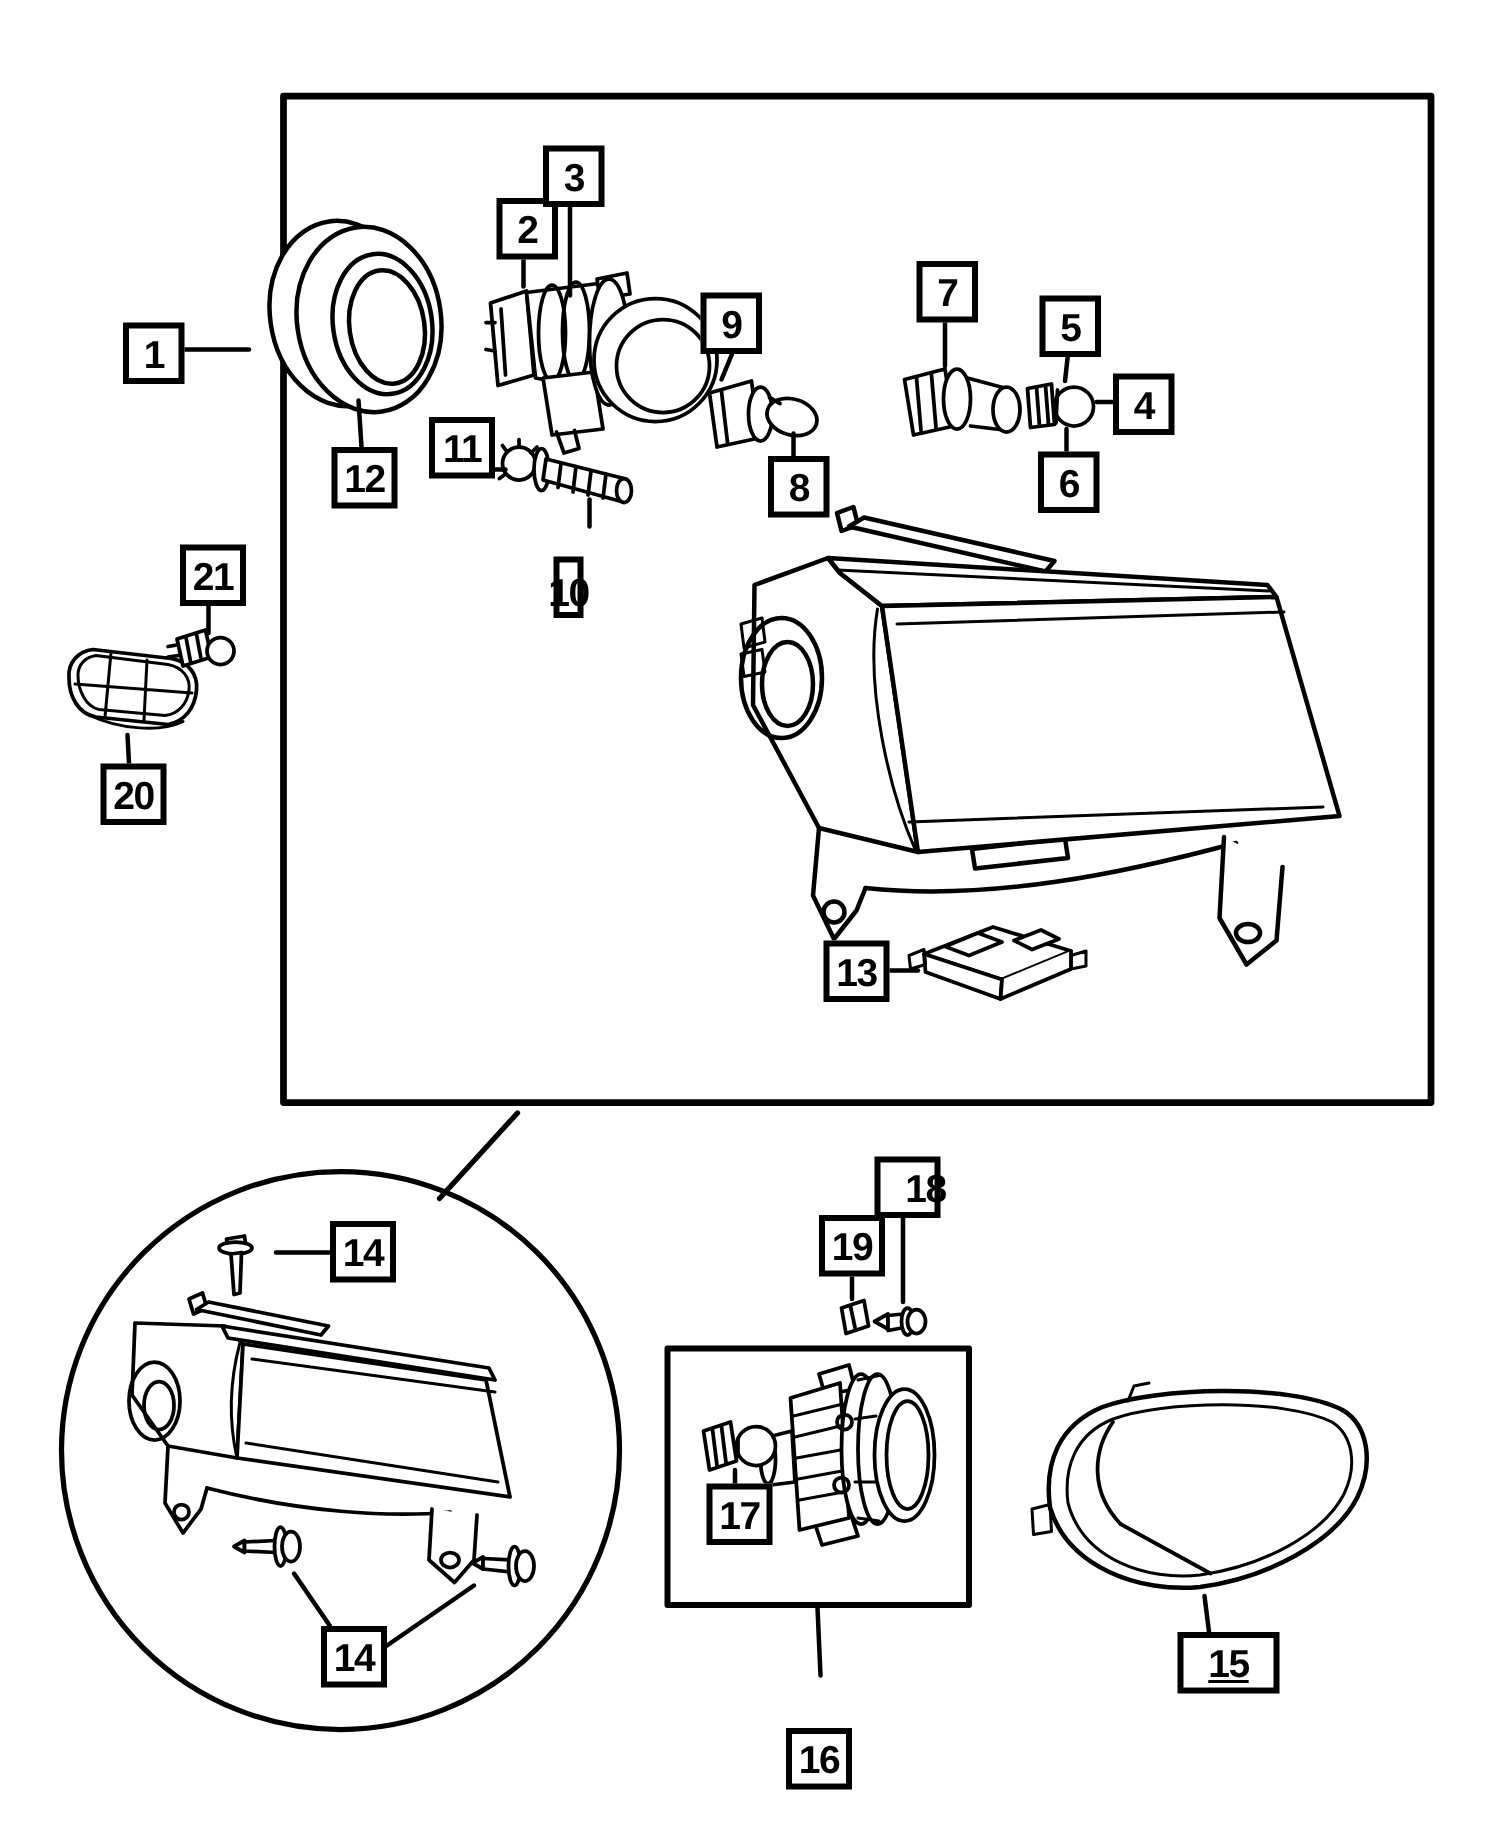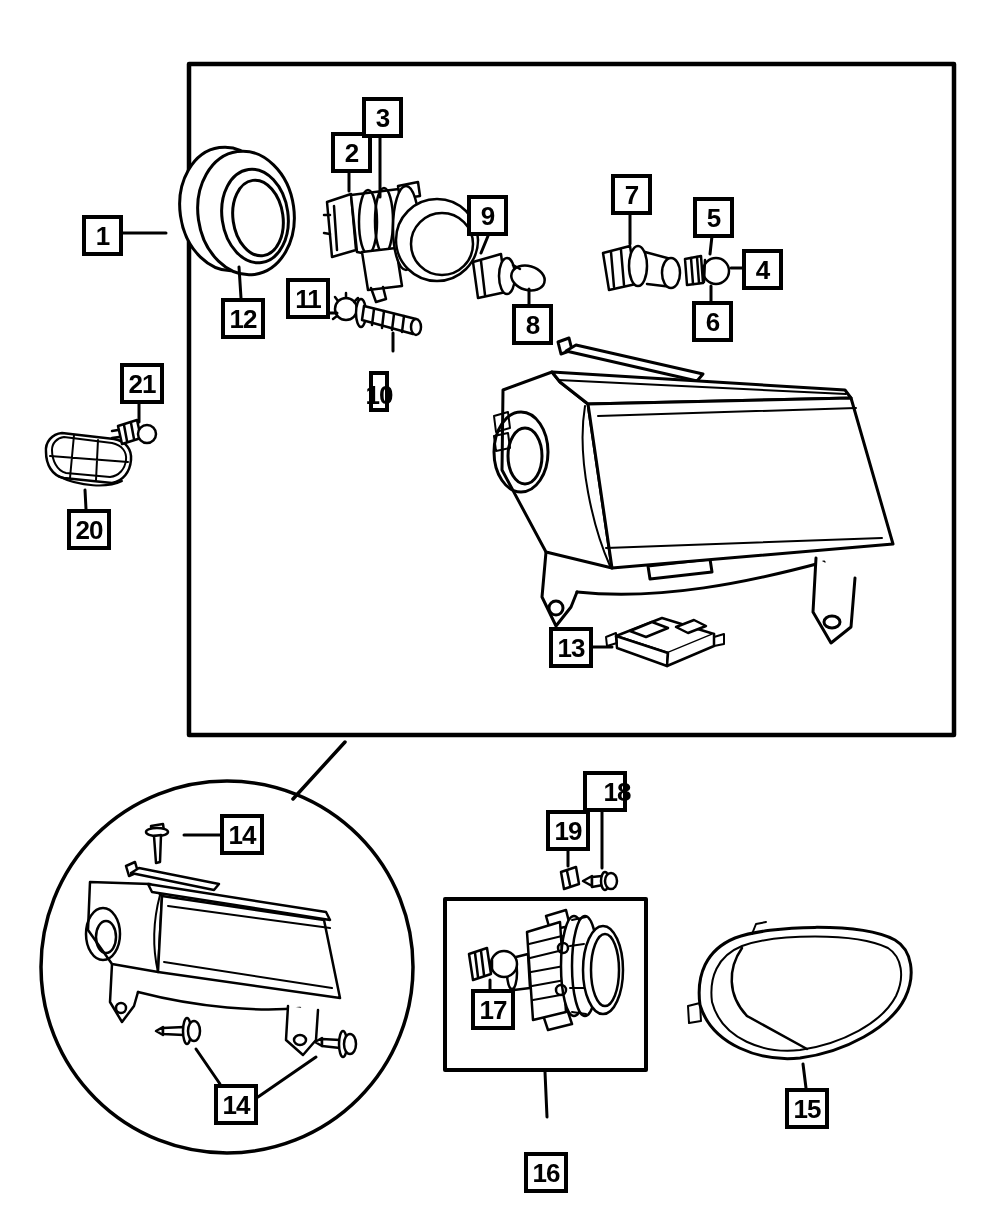--- a/index.html
+++ b/index.html
@@ -267,21 +267,21 @@
     </div>
   <div class="callout" style="left:549px;top:627px;width:44px;justify-content:center;">
       <span>13</span>
     </div>
   <div class="callout" style="left:220px;top:814px;width:44px;">
       <span>14</span>
     </div>
   <div class="callout" style="left:214px;top:1084px;width:44px;">
       <span>14</span>
     </div>
-  <div class="callout" style="left:785px;top:1088px;width:44px;">
+  <div class="callout" style="left:785px;top:1088px;width:68px;text-decoration:underline;">
       <span>15</span>
     </div>
   <div class="callout" style="left:524px;top:1117px;width:44px;margin-top:35px;">
       <span>16</span>
     </div>
   <div class="callout" style="left:471px;top:989px;width:44px;">
       <span>17</span>
     </div>
   <div class="callout" style="left:583px;top:771px;width:44px;padding-left:24px;">
       <span>18</span>

